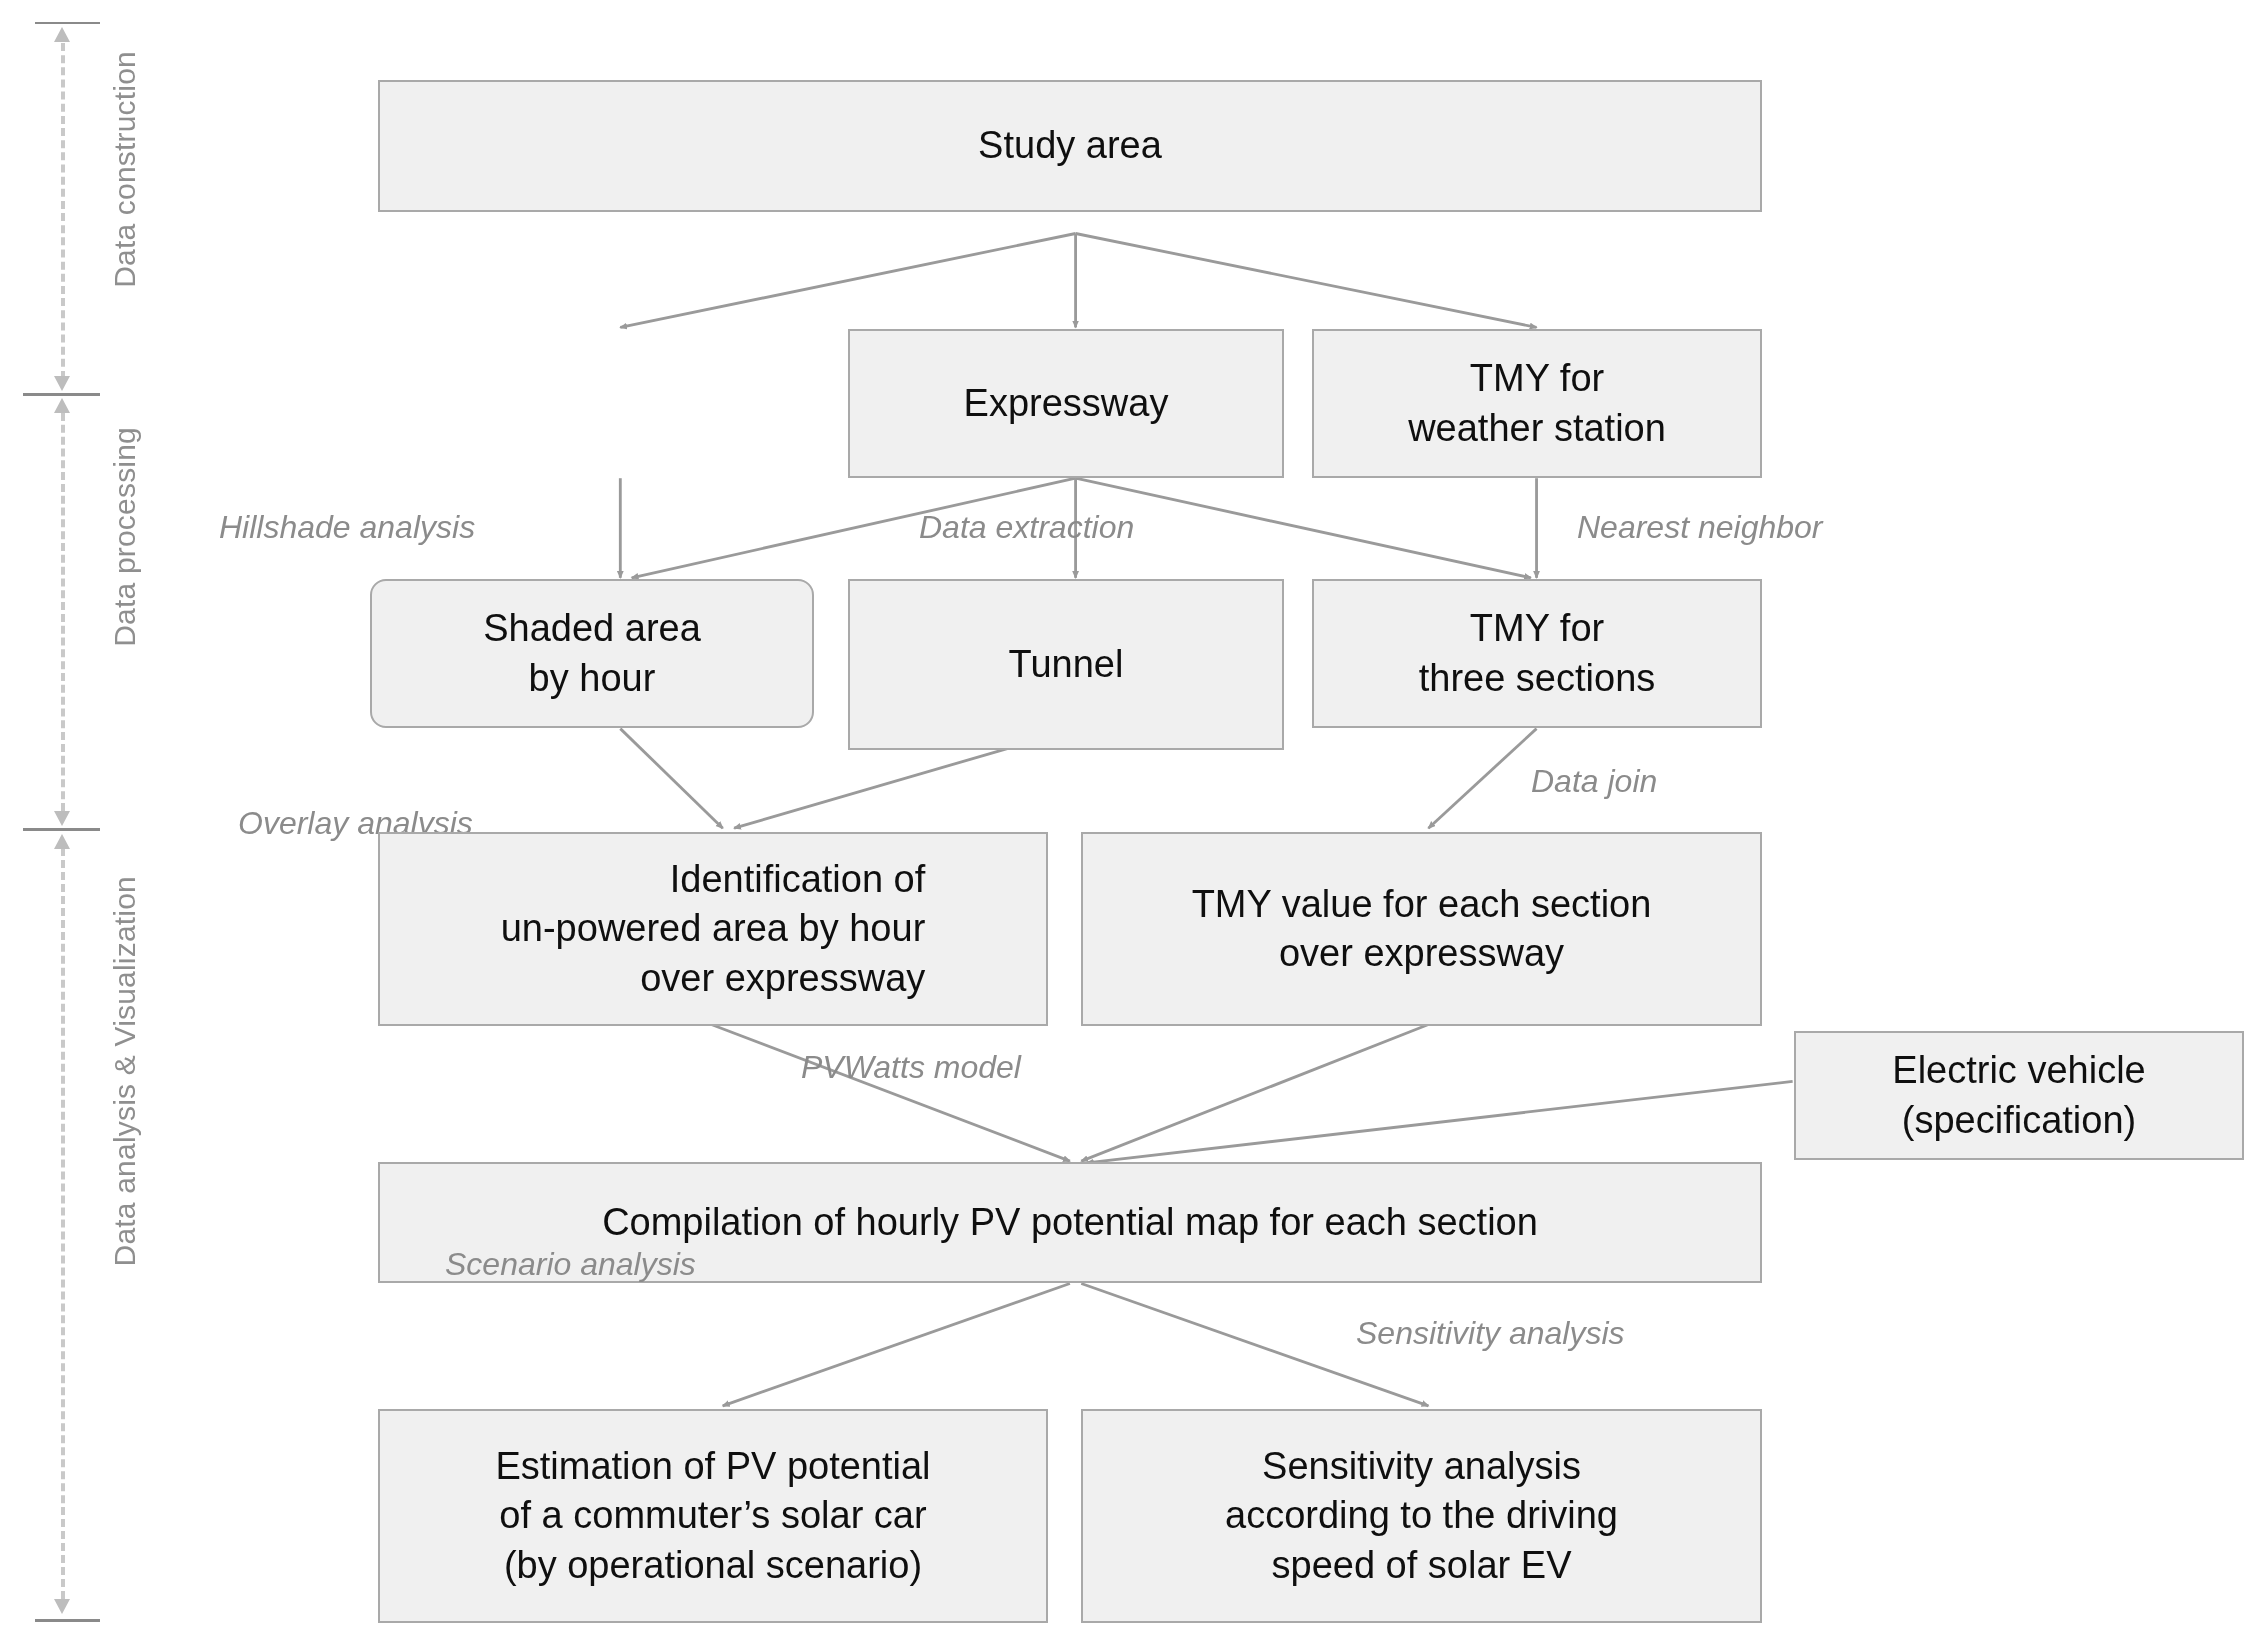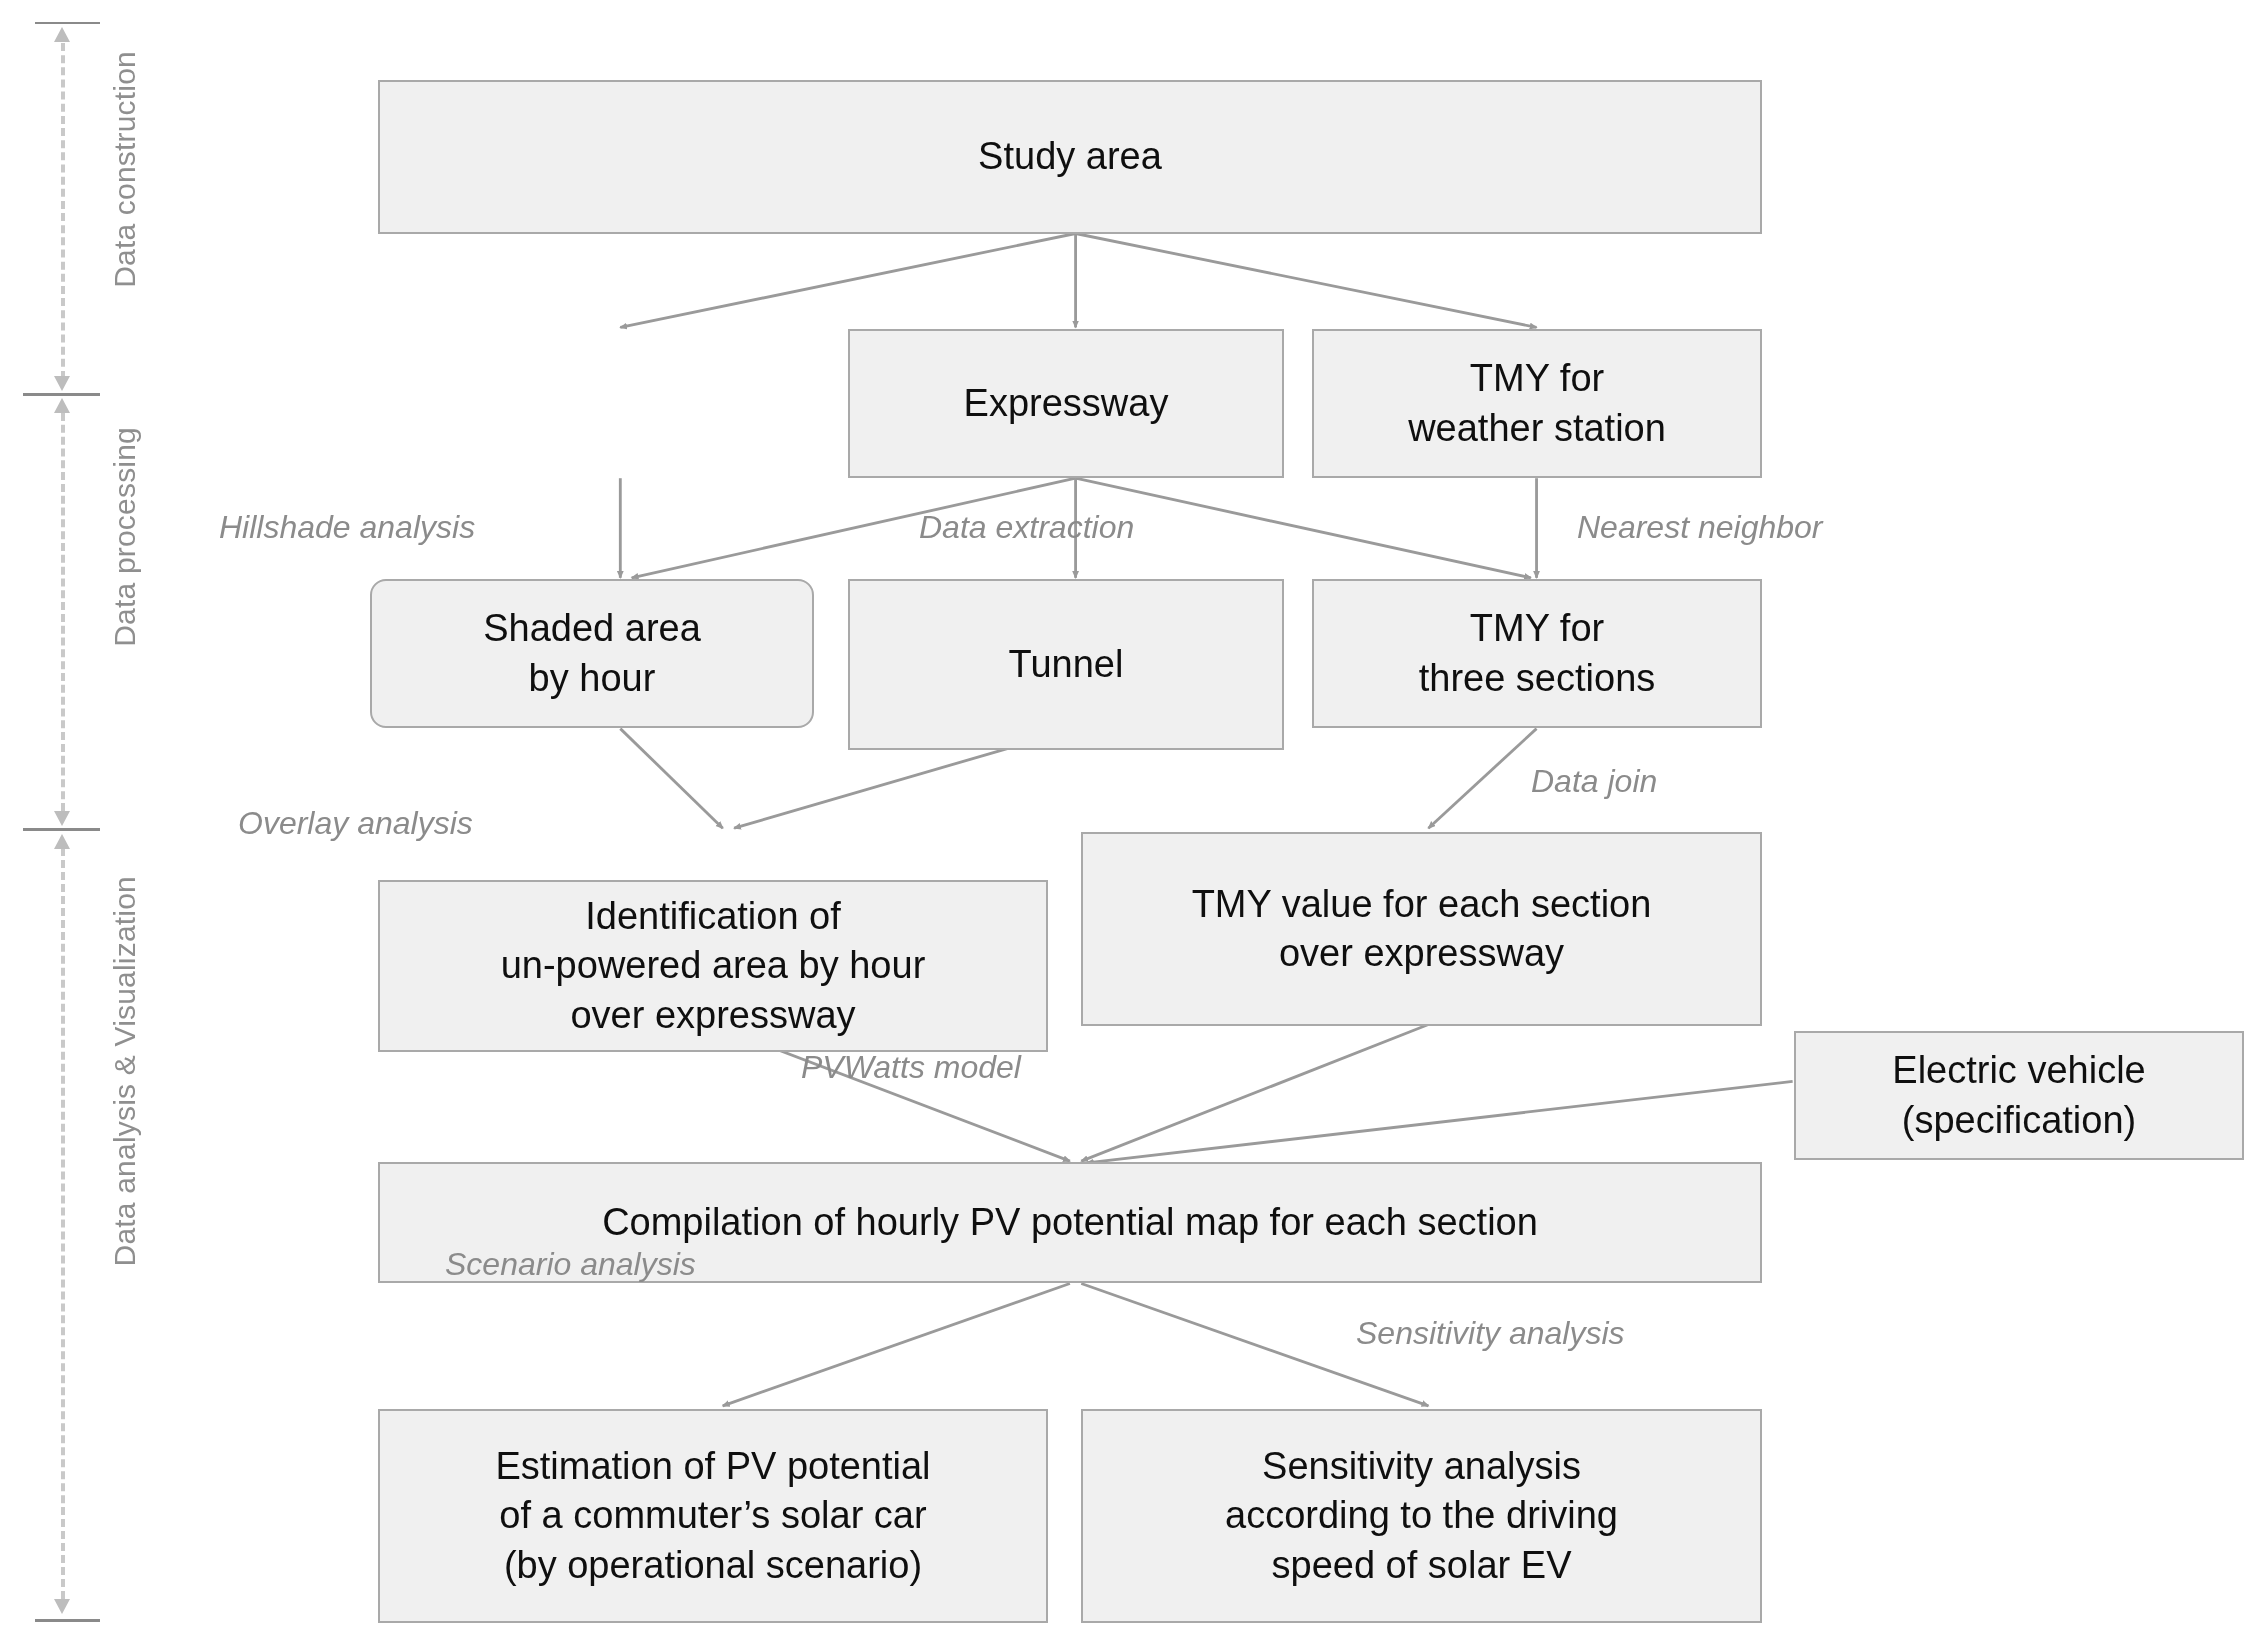--- a/index.html
+++ b/index.html
@@ -83,21 +83,21 @@
   <div class="rail-arrow down" style="left:54px; top:376px;"></div>
   <div class="rail-arrow up" style="left:54px; top:398px;"></div>
   <div class="rail-arrow down" style="left:54px; top:811px;"></div>
   <div class="rail-arrow up" style="left:54px; top:834px;"></div>
   <div class="rail-arrow down" style="left:54px; top:1599px;"></div>
 
   <div class="phase-label" style="left:108px; top:51px;">Data construction</div>
   <div class="phase-label" style="left:108px; top:427px;">Data processing</div>
   <div class="phase-label" style="left:108px; top:876px;">Data analysis &amp; Visualization</div>
 
-  <div class="node" style="left:378px; top:80px; width:1384px; height:154px;">
+  <div class="node" style="left:378px; top:80px; width:1384px; height:132px;">
     <span>Study area</span>
   </div>
 
 
   <div class="node" style="left:848px; top:329px; width:436px; height:149px;">
     <span>Expressway</span>
   </div>
 
   <div class="node" style="left:1312px; top:329px; width:450px; height:149px;">
     <div>
@@ -124,21 +124,21 @@
   <div class="node" style="left:1312px; top:579px; width:450px; height:149px;">
     <div>
       <span>TMY for</span>
       <span>three sections</span>
     </div>
   </div>
 
   <div class="edge-label" style="left:238px; top:805px;">Overlay analysis</div>
   <div class="edge-label" style="left:1531px; top:763px;">Data join</div>
 
-  <div class="node" style="left:378px; top:880px; width:670px; height:172px;">
+  <div class="node" style="left:378px; top:832px; width:670px; height:194px;text-align:right;">
     <div>
       <span>Identification of</span>
       <span>un-powered area by hour</span>
       <span>over expressway</span>
     </div>
   </div>
 
   <div class="node" style="left:1081px; top:832px; width:681px; height:194px;">
     <div>
       <span>TMY value for each section</span>

